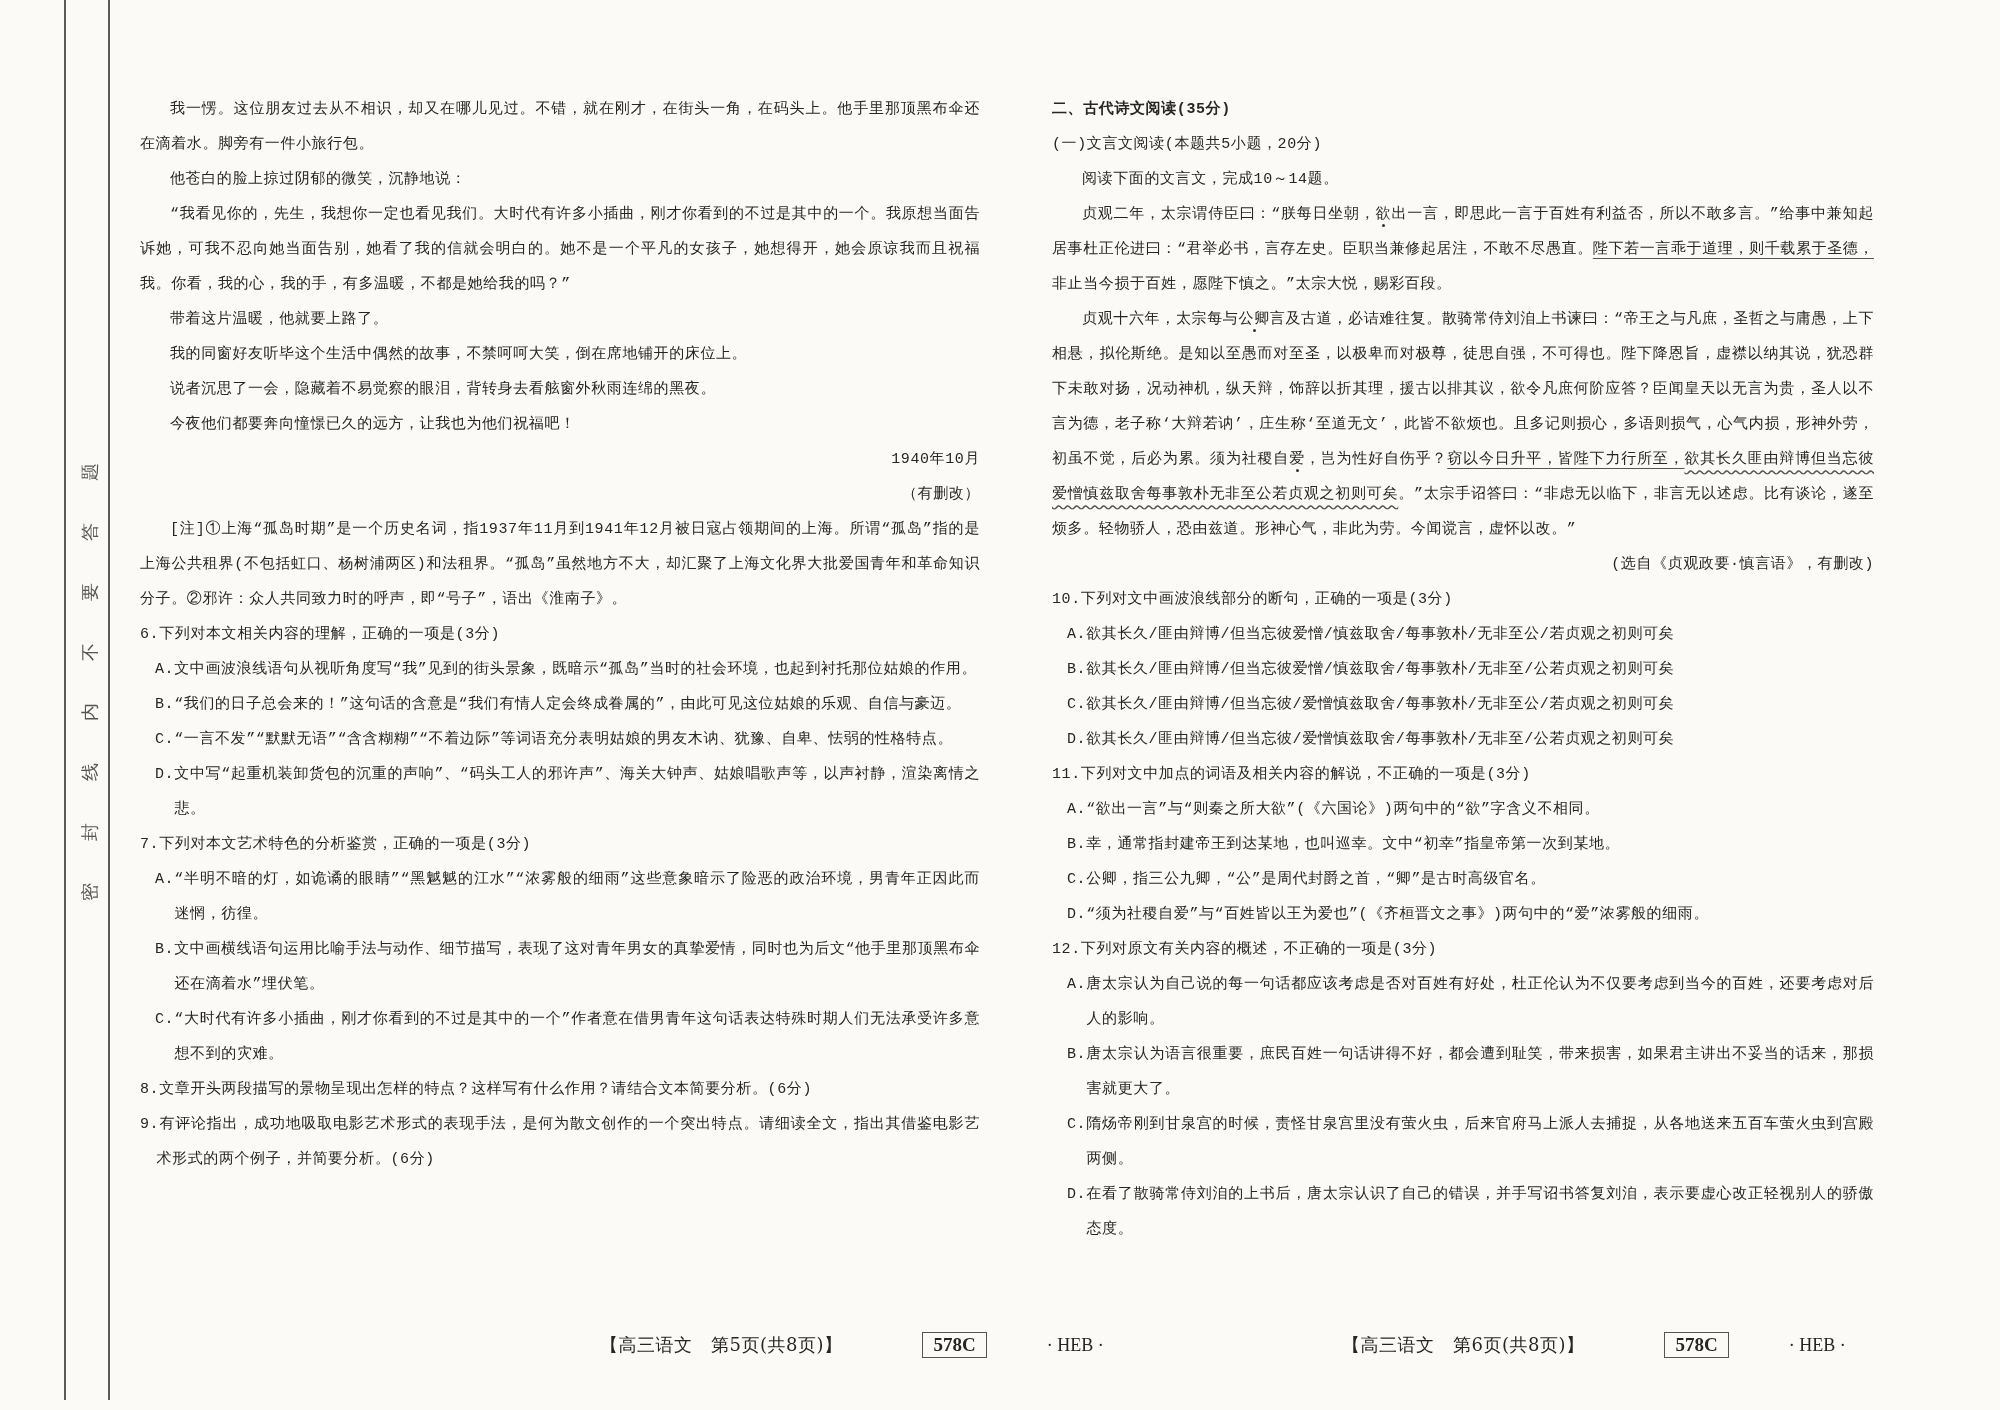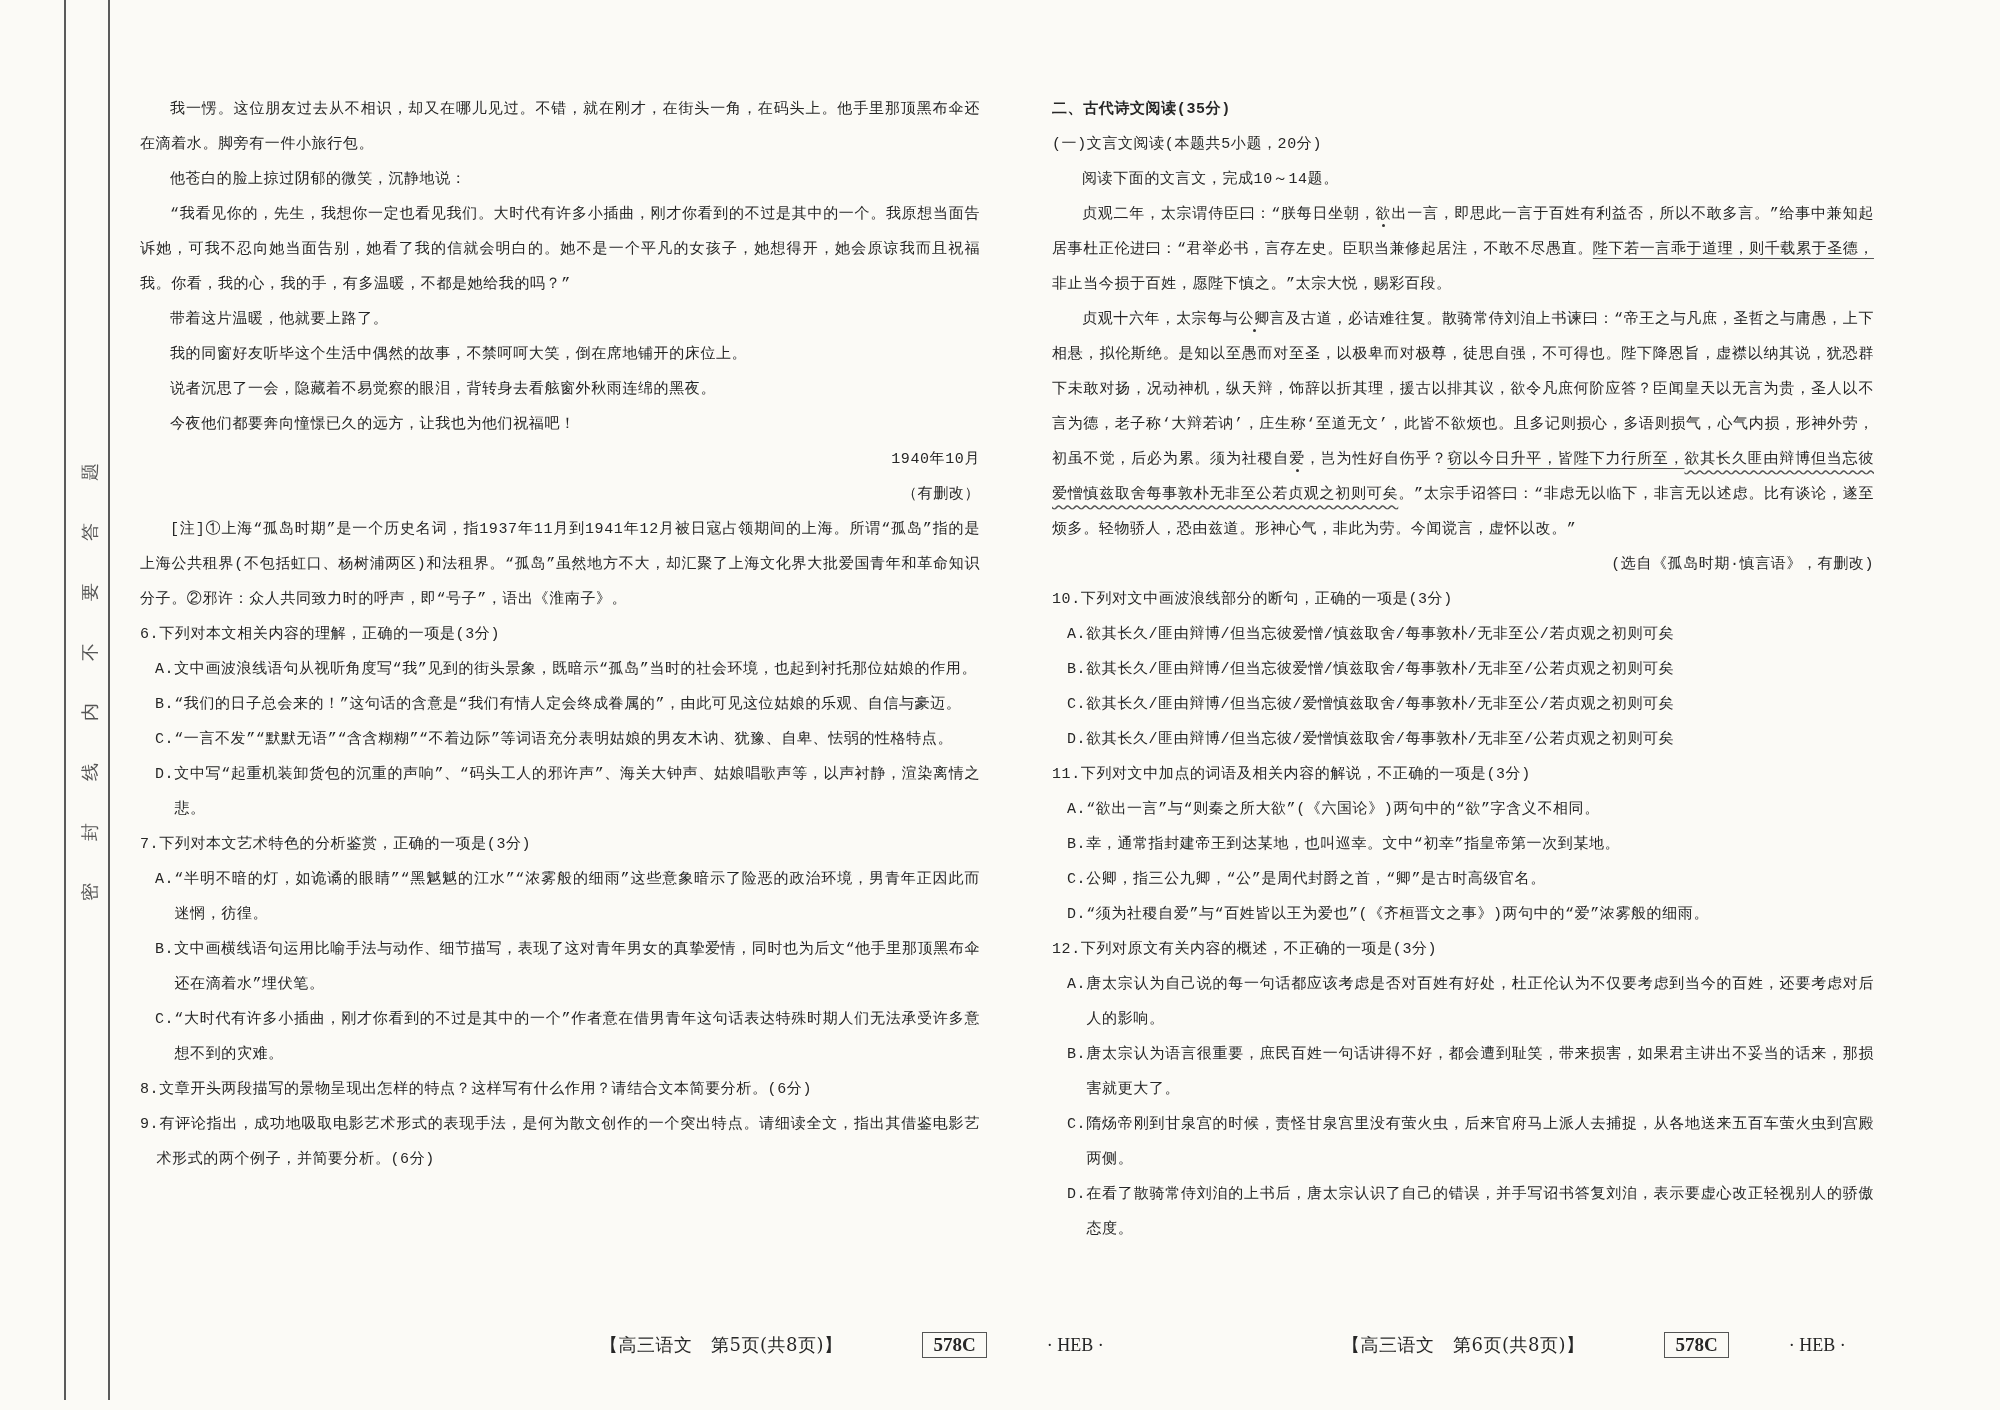--- a/index.html
+++ b/index.html
@@ -122,21 +122,21 @@
 <div class="page page-right">
   <p class="h-section">二、古代诗文阅读(35分)</p>
   <p>(一)文言文阅读(本题共5小题，20分)</p>
   <p class="p">阅读下面的文言文，完成10～14题。</p>
 
   <p class="p"><span>贞观二年，太宗谓侍臣曰：“朕每日坐朝，</span><span class="dot">欲</span><span>出一言，即思此一言于百姓有利益否，所以不敢多言。”给事中兼知起居事杜正伦进曰：“君举必书，言存左史。臣职当兼修起居注，不敢不尽愚直。</span><span class="u-line">陛下若一言乖于道理，则千载累于圣德，</span><span>非止当今损于百姓，愿陛下慎之。”太宗大悦，赐彩百段。</span></p>
 
 
   <p class="p"><span>贞观十六年，太宗每与</span><span class="dot">公卿</span><span>言及古道，必诘难往复。散骑常侍刘洎上书谏曰：“帝王之与凡庶，圣哲之与庸愚，上下相悬，拟伦斯绝。是知以至愚而对至圣，以极卑而对极尊，徒思自强，不可得也。陛下降恩旨，虚襟以纳其说，犹恐群下未敢对扬，况动神机，纵天辩，饰辞以折其理，援古以排其议，欲令凡庶何阶应答？臣闻皇天以无言为贵，圣人以不言为德，老子称‘大辩若讷’，庄生称‘至道无文’，此皆不欲烦也。且多记则损心，多语则损气，心气内损，形神外劳，初虽不觉，后必为累。须为社稷自</span><span class="dot">爱</span><span>，岂为性好自伤乎？</span><span class="u-line">窃以今日升平，皆陛下力行所至，</span><span class="u-wave">欲其长久匪由辩博但当忘彼爱憎慎兹取舍每事敦朴无非至公若贞观之初则可矣</span><span>。”太宗手诏答曰：“非虑无以临下，非言无以述虑。比有谈论，遂至烦多。轻物骄人，恐由兹道。形神心气，非此为劳。今闻谠言，虚怀以改。”</span></p>
 
-  <p class="right">(选自《孤岛时期·慎言语》，有删改)</p>
+  <p class="right">(选自《贞观政要·慎言语》，有删改)</p>
 
   <div>
     <p class="q">10.下列对文中画波浪线部分的断句，正确的一项是(3分)</p>
     <p class="opt">A.欲其长久/匪由辩博/但当忘彼爱憎/慎兹取舍/每事敦朴/无非至公/若贞观之初则可矣</p>
     <p class="opt">B.欲其长久/匪由辩博/但当忘彼爱憎/慎兹取舍/每事敦朴/无非至/公若贞观之初则可矣</p>
     <p class="opt">C.欲其长久/匪由辩博/但当忘彼/爱憎慎兹取舍/每事敦朴/无非至公/若贞观之初则可矣</p>
     <p class="opt">D.欲其长久/匪由辩博/但当忘彼/爱憎慎兹取舍/每事敦朴/无非至/公若贞观之初则可矣</p>
   </div>
   <div>
     <p class="q">11.下列对文中加点的词语及相关内容的解说，不正确的一项是(3分)</p>

